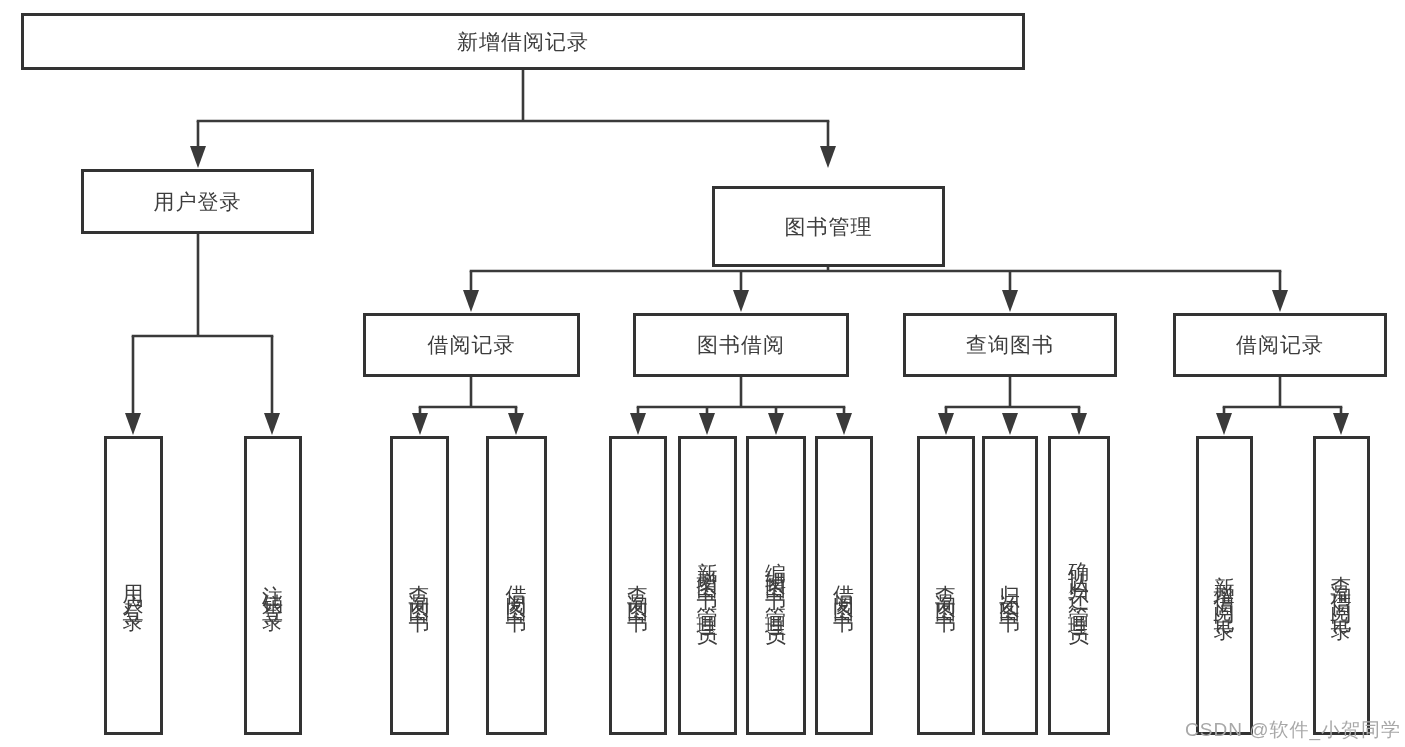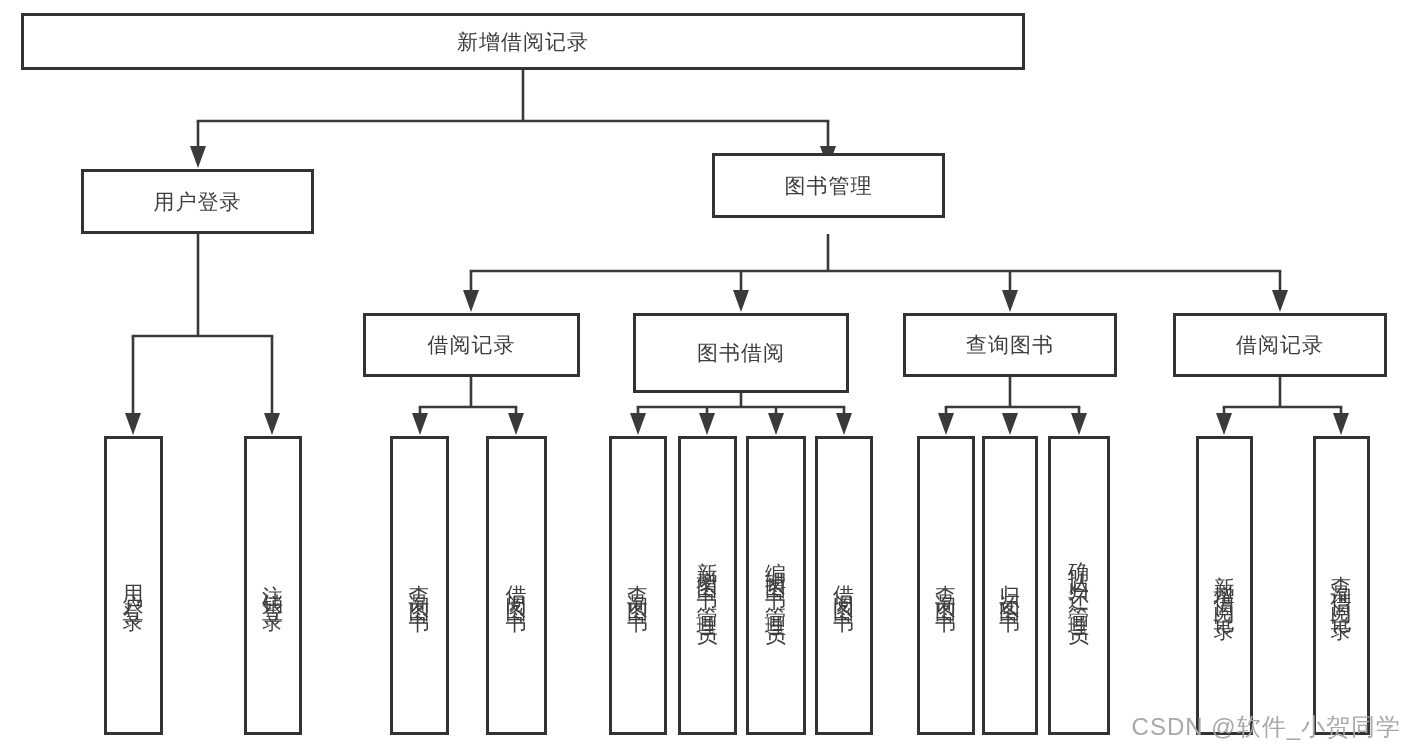--- a/index.html
+++ b/index.html
@@ -52,21 +52,21 @@
     text-orientation: mixed;
     font-size: 21px;
     color: #3d3d3d;
     letter-spacing: 9px;
     line-height: 1.1;
   }
   .watermark {
     position: absolute;
     right: 4px;
     bottom: 4px;
-    font-size: 24px;
+    font-size: 19px;
     color: #a8a8a8;
     letter-spacing: 1px;
     white-space: nowrap;
   }
 </style>
 </head>
 <body>
 
 <div class="stage">
 
@@ -138,28 +138,28 @@
     </g>
   </svg>
 
   <div class="node" style="left:21px; top:13px; width:1004px; height:57px">
     <span class="lbl">新增借阅记录</span>
   </div>
 
   <div class="node" style="left:81px; top:169px; width:233px; height:65px">
     <span class="lbl">用户登录</span>
   </div>
-  <div class="node" style="left:712px; top:153px; width:233px; height:65px">
+  <div class="node" style="left:712px; top:186px; width:233px; height:81px">
     <span class="lbl">图书管理</span>
   </div>
 
   <div class="node" style="left:363px; top:313px; width:217px; height:64px">
     <span class="lbl">借阅记录</span>
   </div>
-  <div class="node" style="left:633px; top:313px; width:216px; height:80px">
+  <div class="node" style="left:633px; top:313px; width:216px; height:64px">
     <span class="lbl">图书借阅</span>
   </div>
   <div class="node" style="left:903px; top:313px; width:214px; height:64px">
     <span class="lbl">查询图书</span>
   </div>
   <div class="node" style="left:1173px; top:313px; width:214px; height:64px">
     <span class="lbl">借阅记录</span>
   </div>
 
   <div class="leaf" style="left:104px; width:59px">

